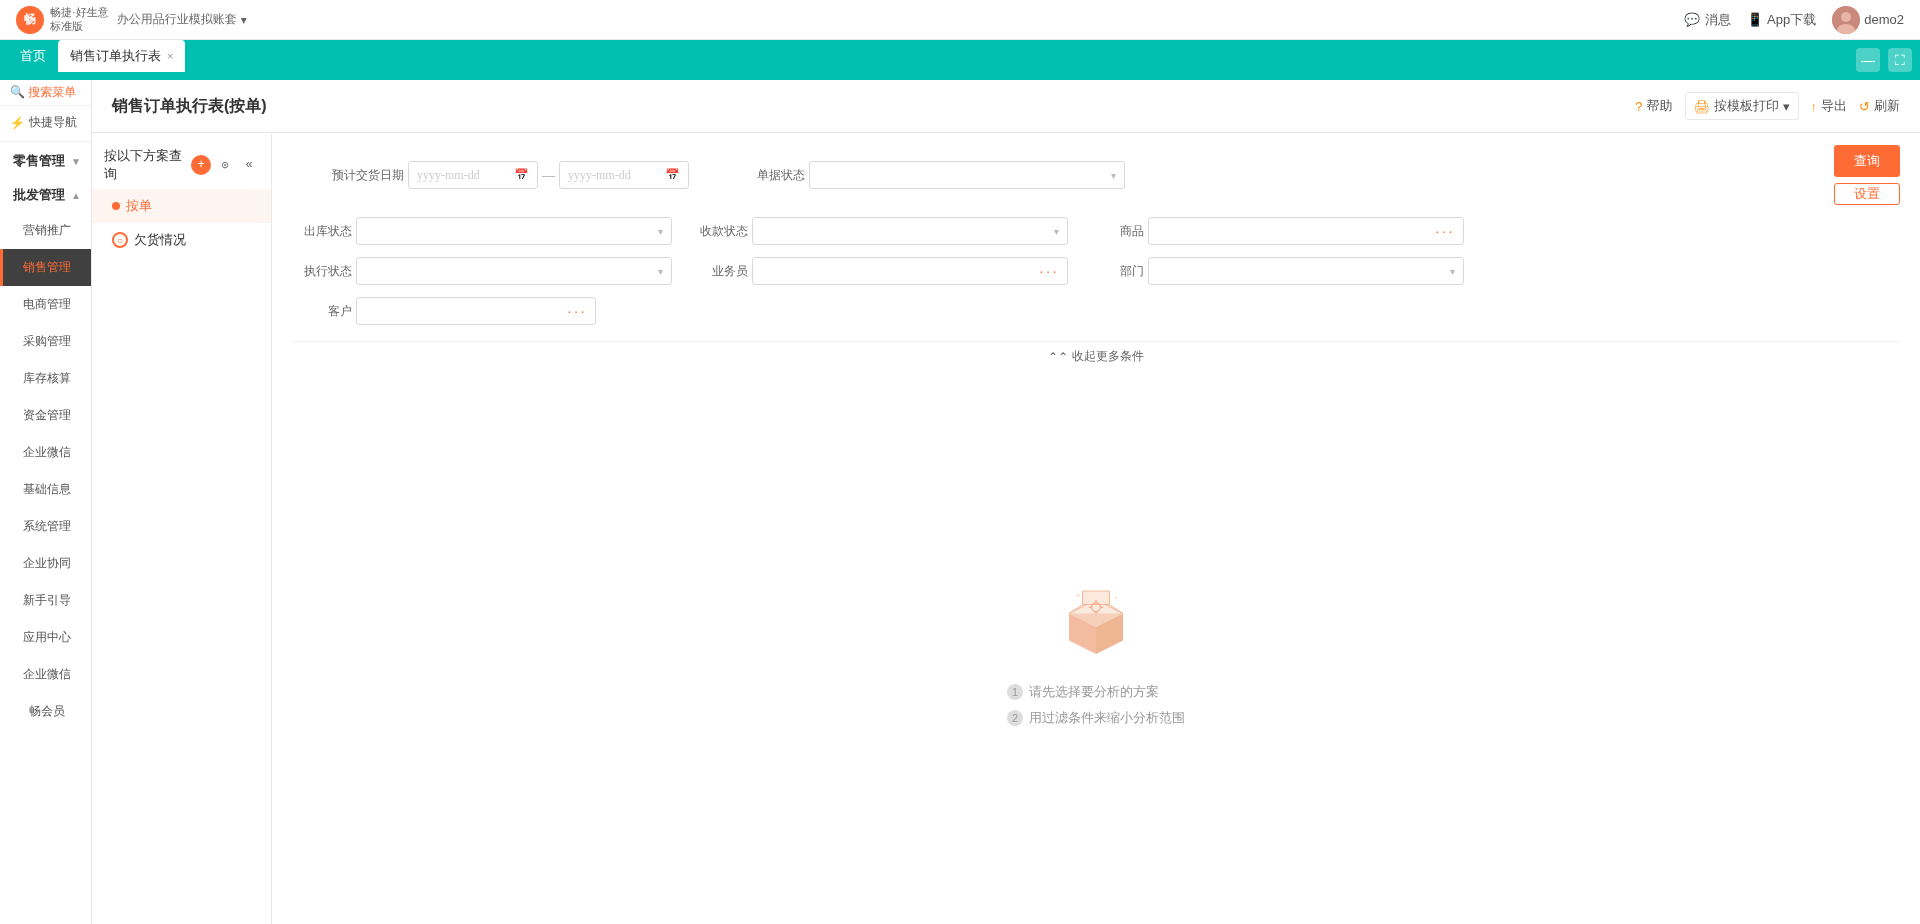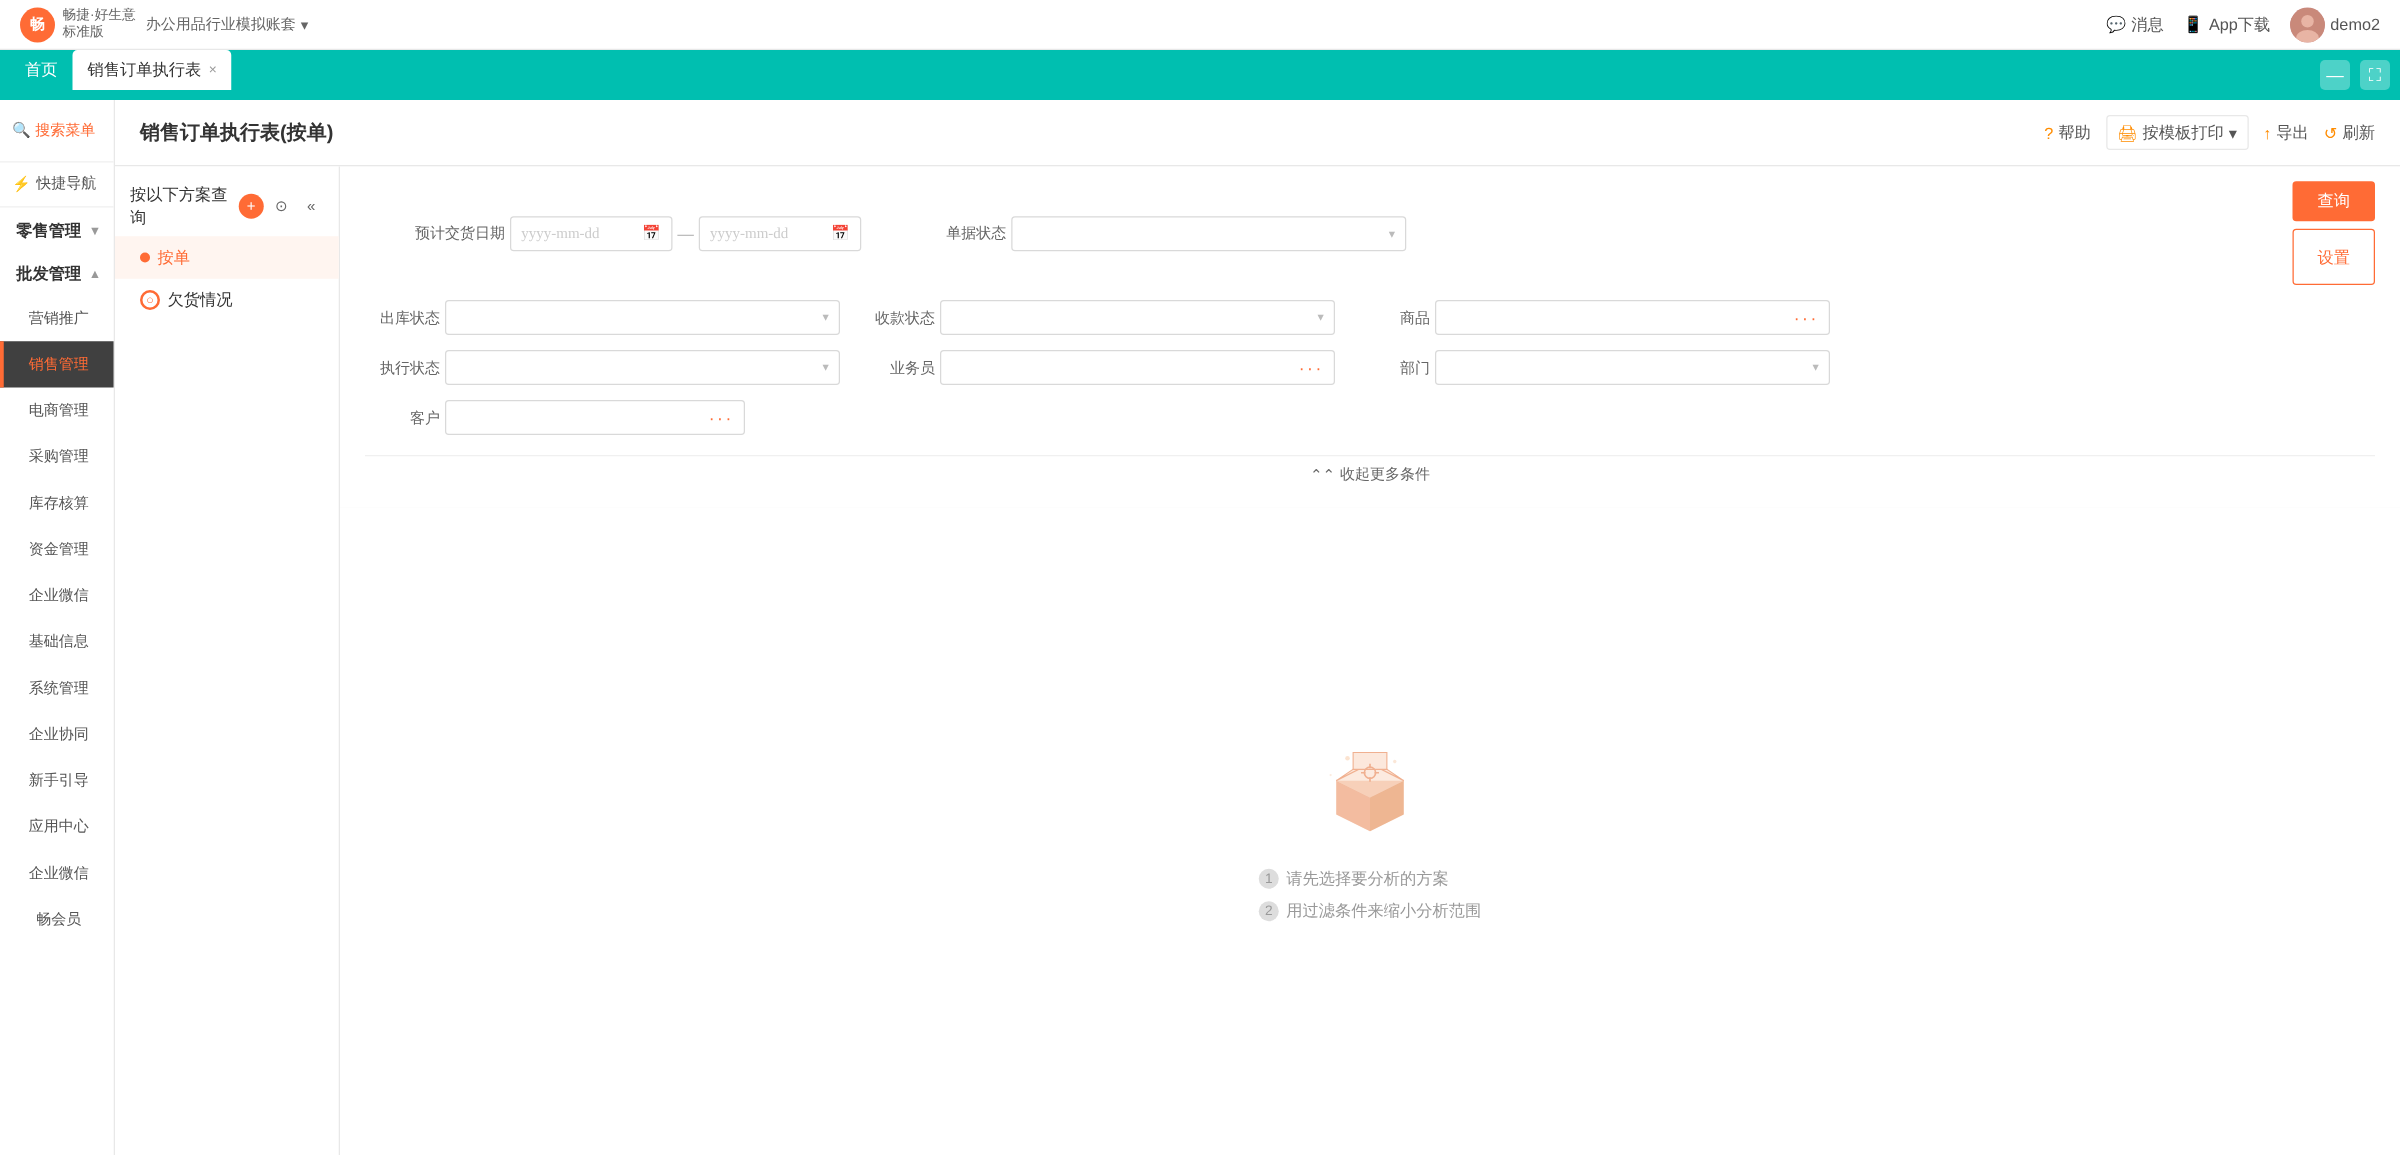--- a/index.html
+++ b/index.html
@@ -70,21 +70,21 @@
       padding: 10px 4px;
       cursor: pointer;
       color: #555;
       font-size: 12px;
       gap: 2px;
       border-left: 3px solid transparent;
     }
     .sidebar-item.active { color: #ff6b35; border-left: 3px solid #ff6b35; background: #404040; }
     .sidebar-item.group-header { flex-direction: row; justify-content: space-between; padding: 8px 10px; font-size: 13px; font-weight: bold; color: #333; }
     .sidebar-item.group-header .chevron { font-size: 10px; color: #999; }
-    .sidebar-search { padding: 16px 10px; font-size: 12px; color: #ff6b35; cursor: pointer; border-bottom: 1px solid #f0f0f0; }
+    .sidebar-search { padding: 4px 10px; font-size: 12px; color: #ff6b35; cursor: pointer; border-bottom: 1px solid #f0f0f0; }
     .sidebar-quick { padding: 8px 10px; font-size: 12px; color: #555; cursor: pointer; display: flex; align-items: center; gap: 4px; }
     .sidebar-divider { height: 1px; background: #f0f0f0; margin: 2px 0; }
 
     
     .content-area {
       flex: 1;
       overflow: hidden;
       display: flex;
       flex-direction: column;
       background: #f5f5f5;
@@ -192,21 +192,21 @@
       height: 32px;
       padding: 0 20px;
       border-radius: 3px;
       font-size: 13px;
       cursor: pointer;
     }
     .btn-set {
       background: #fff;
       color: #ff6b35;
       border: 1px solid #ff6b35;
-      height: 45px;
+      height: 22px;
       padding: 0 16px;
       border-radius: 3px;
       font-size: 13px;
       cursor: pointer;
     }
 
     
     .report-layout {
       display: flex;
       flex: 1;
@@ -220,20 +220,21 @@
       flex-direction: column;
       padding: 8px 0;
     }
     .scheme-panel-header {
       padding: 6px 12px;
       display: flex;
       align-items: center;
       justify-content: center;
       font-size: 12px;
       color: #666;
+      font-family: Liberation Mono, monospace;
     }
     .scheme-panel-title { font-size: 13px; color: #333; font-weight: 500; }
     .scheme-actions { display: flex; gap: 4px; }
     .scheme-action-btn { width: 20px; height: 20px; border-radius: 50%; display: flex; align-items: center; justify-content: center; font-size: 12px; cursor: pointer; color: #666; }
     .scheme-action-btn.add { background: #ff6b35; color: #fff; }
     .scheme-item {
       padding: 8px 12px 8px 20px;
       display: flex;
       align-items: center;
       gap: 6px;

